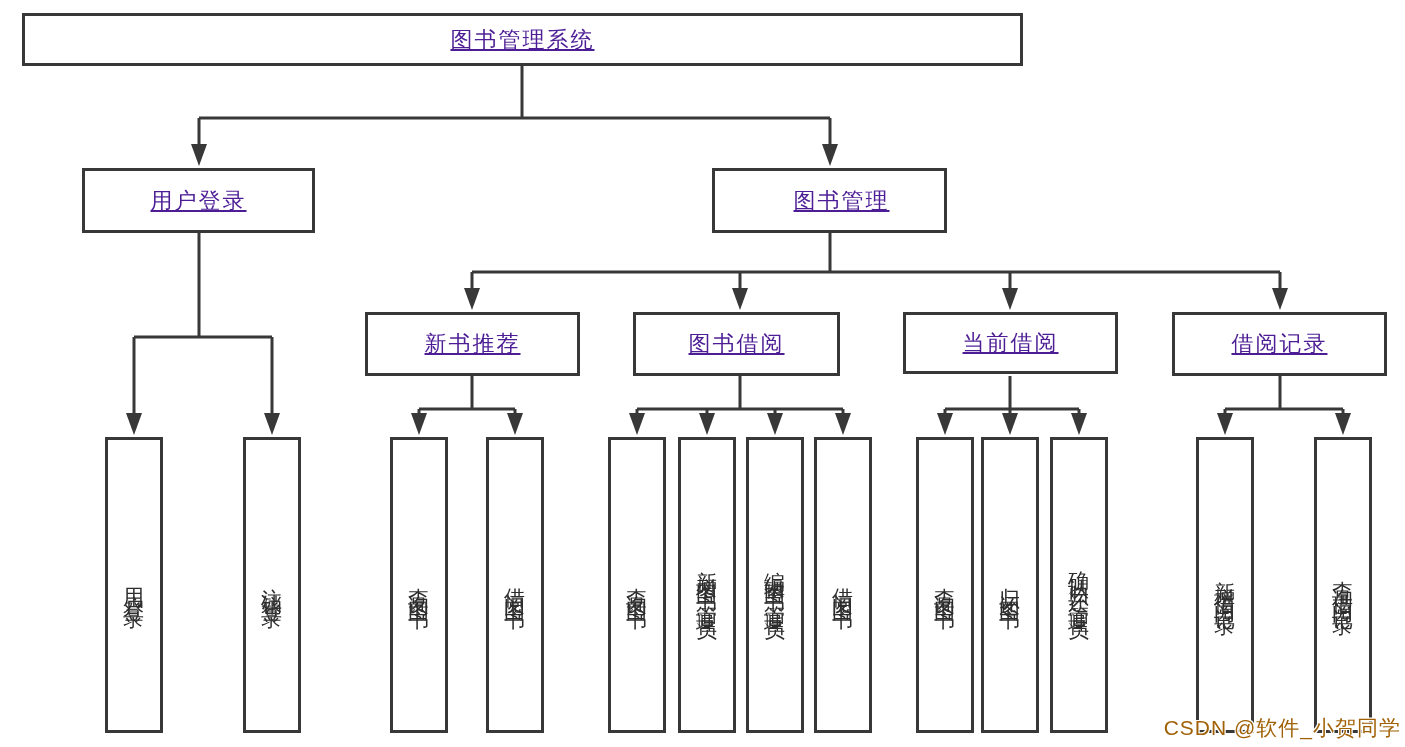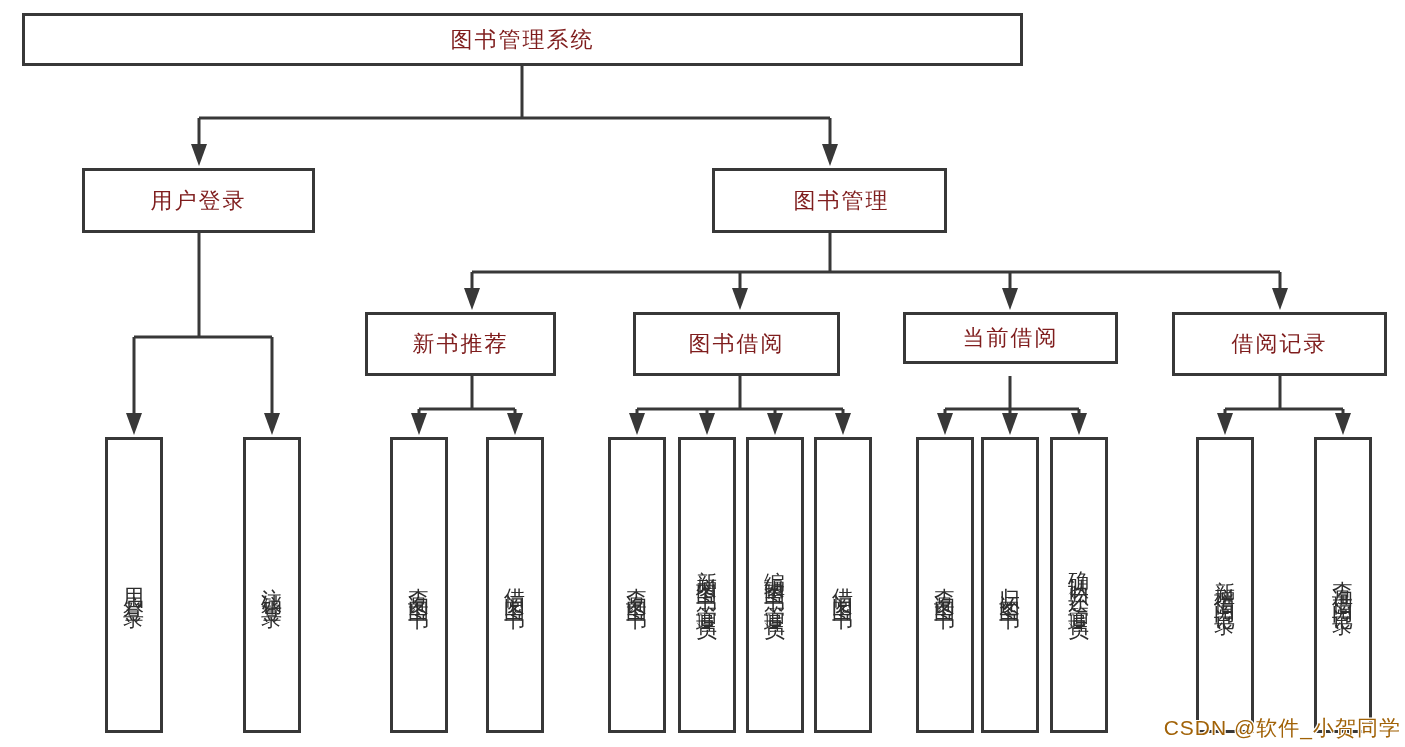--- a/index.html
+++ b/index.html
@@ -10,21 +10,21 @@
     font-family:"Liberation Sans","DejaVu Sans",sans-serif;
     overflow:hidden;
   }
   #wires{position:absolute;left:0;top:0;z-index:0;}
   .hbox{
     position:absolute;z-index:1;box-sizing:border-box;
     background:#ffffff;border:3px solid #383838;
     display:flex;align-items:center;justify-content:center;
   }
   .hlabel{
-    font-size:22px;color:#7f1d1d;letter-spacing:2px;white-space:nowrap;
+    font-size:22px;color:#4c1d95;letter-spacing:2px;white-space:nowrap;text-decoration:underline;
   }
   .vbox{
     position:absolute;z-index:1;box-sizing:border-box;
     background:#ffffff;border:3px solid #383838;
     display:flex;align-items:center;justify-content:center;
   }
   .vlabel{
     writing-mode:vertical-rl;
     font-size:21px;color:#2d2d2d;letter-spacing:7px;
     line-height:1;white-space:nowrap;
@@ -87,27 +87,27 @@
     <span class="hlabel">图书管理系统</span>
   </div>
 
   <div class="hbox" style="left:82px;top:168px;width:233px;height:65px;">
     <span class="hlabel">用户登录</span>
   </div>
   <div class="hbox" style="left:712px;top:168px;width:235px;height:65px;padding-left:24px;">
     <span class="hlabel">图书管理</span>
   </div>
 
-  <div class="hbox" style="left:365px;top:312px;width:191px;height:64px;text-align:center;">
+  <div class="hbox" style="left:365px;top:312px;width:215px;height:64px;text-align:center;">
     <span class="hlabel">新书推荐</span>
   </div>
   <div class="hbox" style="left:633px;top:312px;width:207px;height:64px;">
     <span class="hlabel">图书借阅</span>
   </div>
-  <div class="hbox" style="left:903px;top:312px;width:215px;height:52px;">
+  <div class="hbox" style="left:903px;top:312px;width:215px;height:62px;">
     <span class="hlabel">当前借阅</span>
   </div>
   <div class="hbox" style="left:1172px;top:312px;width:215px;height:64px;">
     <span class="hlabel">借阅记录</span>
   </div>
 
   <div class="vbox" style="left:105px;top:437px;width:58px;height:296px;">
     <span class="vlabel">用户登录</span>
   </div>
   <div class="vbox" style="left:243px;top:437px;width:58px;height:296px;">

